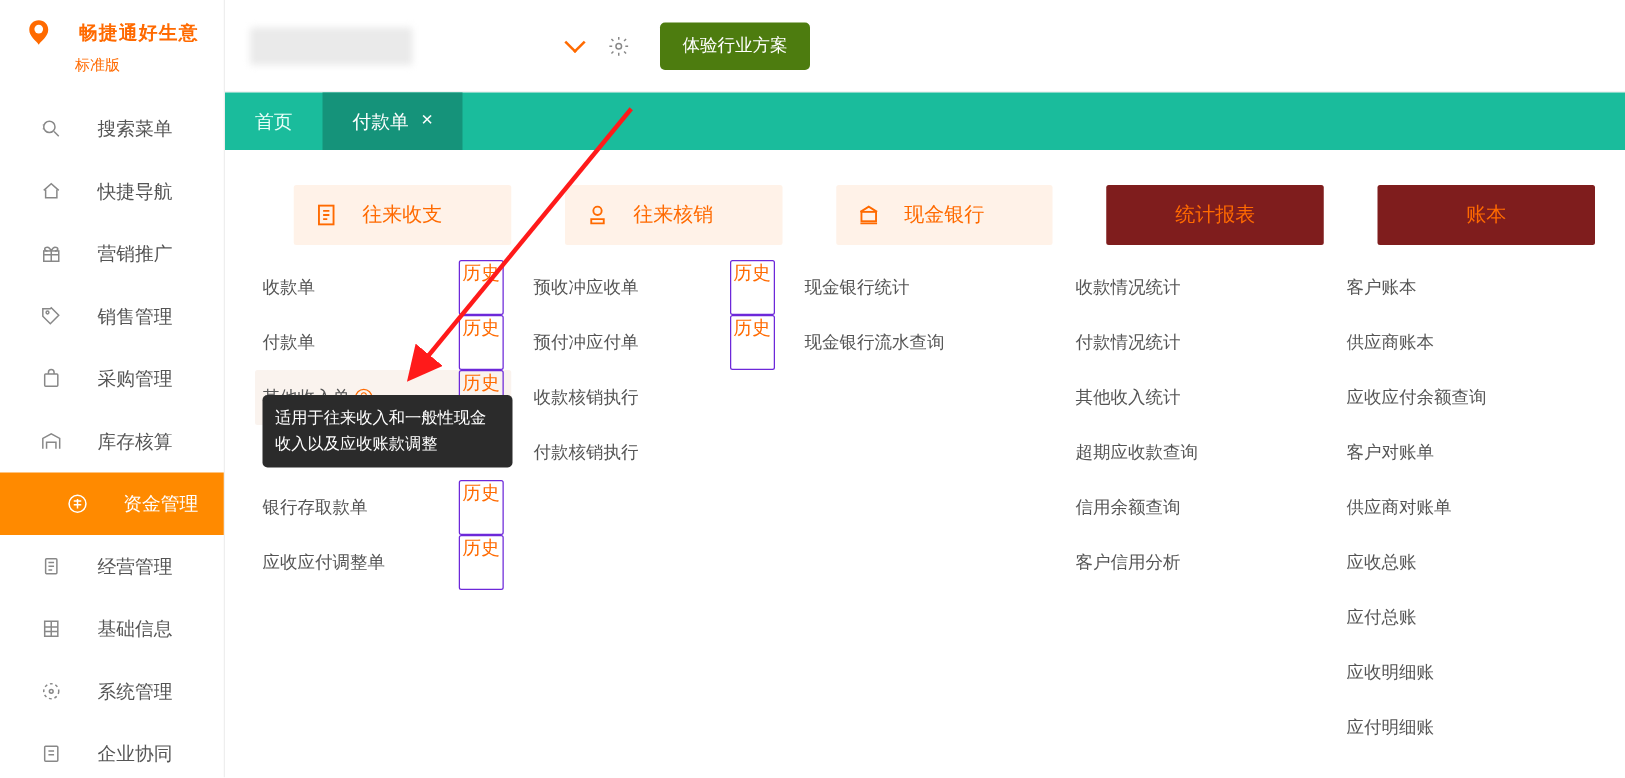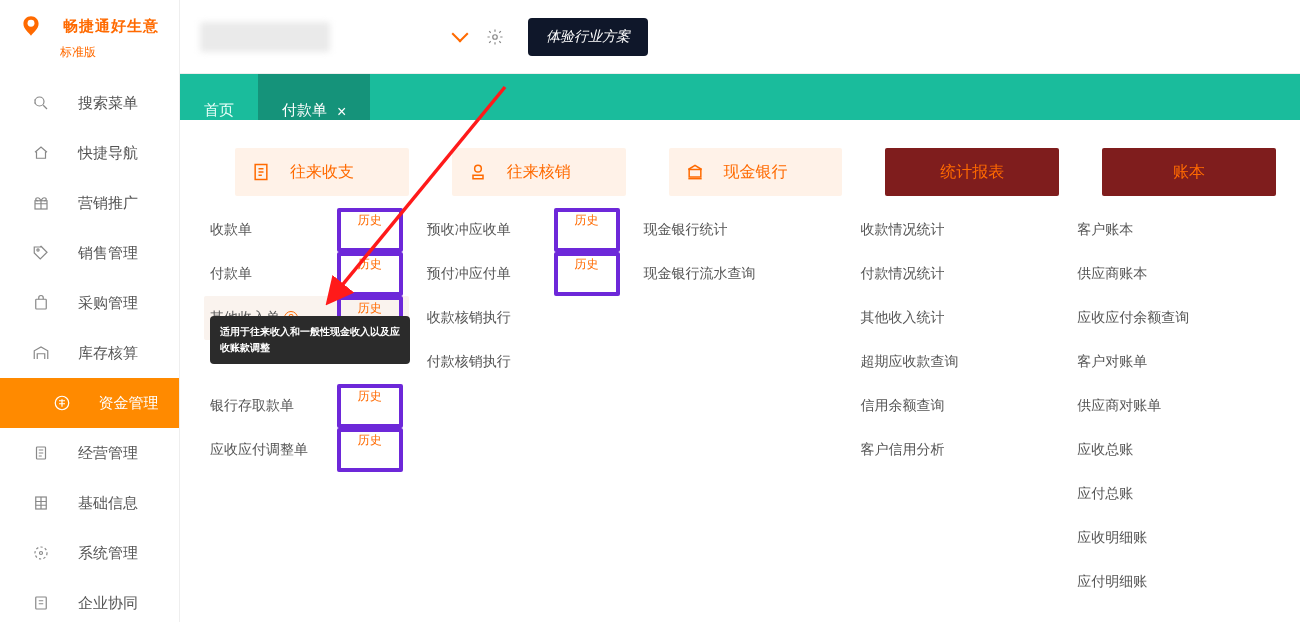--- a/index.html
+++ b/index.html
@@ -105,43 +105,42 @@
     margin-left: 110px;
   }
   .top-gear-btn {
     width: 18px; height: 18px;
     margin-left: 6px;
     cursor: pointer;
   }
   .top-gear-btn svg { stroke:#888; fill:none; stroke-width:1.6; }
   .top-btn {
     margin-left: 10px;
-    background: #0f172a;
+    background: #4d7c0f;
     color: #fff;
     border: none;
     border-radius: 4px;
     padding: 10px 18px;
     font-size: 14px;
     cursor: pointer;
-    font-style: italic;
   }
 
   
   .tabs {
     position: absolute;
     left: 180px; top: 74px;
     right: 0;
     height: 46px;
     background: #1abc9c; 
     display: flex;
     align-items: stretch;
   }
   .tab {
     display: flex;
-    align-items: flex-end;
+    align-items: center;
     padding: 0 24px;
     color: #e9fff9;
     font-size: 15px;
     cursor: pointer;
     gap: 8px;
   }
   .tab.active { background: #15937a; color: #fff; }
   .tab-close {
     font-size: 16px;
     line-height: 1;
@@ -191,51 +190,50 @@
     height: 44px;
     padding: 0 6px 0 6px;
     color: #555;
     cursor: pointer;
     border-radius: 2px;
   }
   .col-item .item-label { display: flex; align-items: center; gap: 4px; }
   .col-item.hl { background: #faf3ee; }
   .history-tag {
     color: #ff6a00;
-    border: 4px solid #6d28d9;
+    border: 1px solid #6d28d9;
     border-radius: 2px;
-    font-size: 12px;
-    padding: 1px 17px;
+    font-size: 15px;
+    padding: 1px 2px;
     line-height: 1.2;
     cursor: pointer;
   }
   .q-icon {
     display:inline-flex;
     width:14px;height:14px;
     border:1px solid #ff6a00;
     border-radius:50%;
     color:#ff6a00;
     font-size:10px;
     align-items:center;justify-content:center;
   }
 
   
   .tooltip {
     position: absolute;
     left: 210px;
     top: 316px;
     background: #2b2b2b;
     color: #fff;
-    font-size: 10px;
+    font-size: 13px;
     line-height: 1.6;
     padding: 8px 10px;
     border-radius: 4px;
     max-width: 200px;
     z-index: 10;
-    font-weight: bold;
   }
 
   
   .annot-arrow {
     position: absolute;
     left: 300px;
     top: 82px;
     width: 220px;
     height: 230px;
     z-index: 9;

